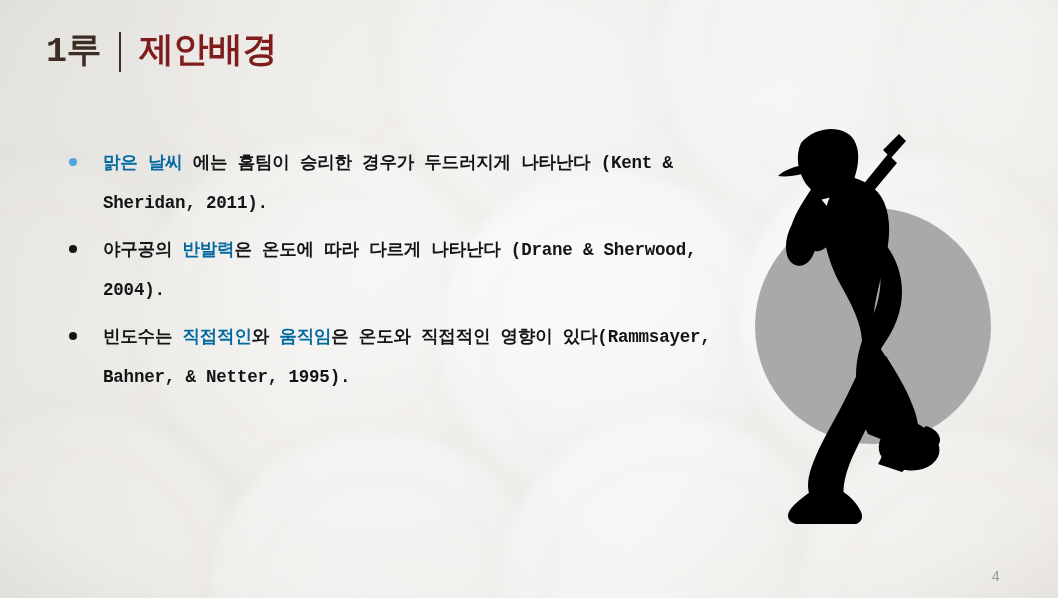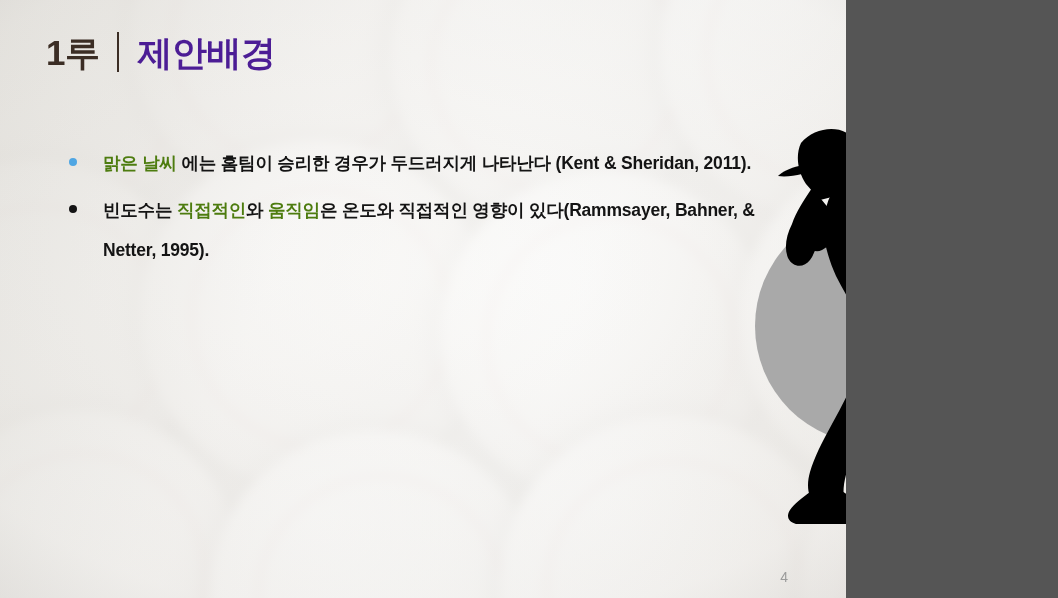--- a/index.html
+++ b/index.html
@@ -2,25 +2,25 @@
 <html><head>
 <meta charset="utf-8">
 <style>
   html, body {
     margin: 0;
     padding: 0;
     background: #555;
   }
   .slide {
     position: relative;
-    width: 846px;
+    width: 1058px;
     height: 598px;
     overflow: hidden;
     background: #dedad4;
-    font-family: Liberation Sans, sans-serif;
+    font-family: Liberation Mono, monospace;
   }
 
   
   .bg-photo {
     position: absolute;
     inset: -40px;
     overflow: hidden;
     filter: blur(6px);
   }
   .ball {
@@ -70,21 +70,21 @@
     line-height: 1;
   }
   .title-div {
     width: 2px;
     height: 40px;
     background: #3b2d24;
   }
   .title-main {
     font-size: 35px;
     font-weight: bold;
-    color: #4c1d95;
+    color: #7f1d1d;
     letter-spacing: -0.5px;
     line-height: 1;
   }
 
   
   .gray-circle {
     position: absolute;
     left: 755px;
     top: 208px;
     width: 236px;
@@ -124,21 +124,21 @@
   .bullet .dot {
     position: absolute;
     left: 9px;
     top: 15px;
     width: 8px;
     height: 8px;
     border-radius: 50%;
     background: #141414;
   }
   .bullet.blue-dot .dot { background: #4fa6e3; }
-  .hl { color: #4d7c0f; }
+  .hl { color: #0369a1; }
 
   
   .page-num {
     position: absolute;
     right: 58px;
     bottom: 13px;
     font-size: 14px;
     color: #9b9b9b;
     z-index: 6;
   }
@@ -248,18 +248,19 @@
                C134 380 124 374 120 366
                C116 356 122 344 132 336 Z" fill="#000"></path>
 
       <path d="M166 338 C174 340 180 346 180 352 C180 358 174 360 168 358
                C162 356 158 350 160 344 Z" fill="#000"></path>
     </svg>
   </div>
 
   <div class="bullets">
       <div class="bullet blue-dot"><span class="dot" style="background: rgb(79, 166, 227);"></span><span class="hl">맑은 날씨</span><span> 에는 홈팀이 승리한 경우가 두드러지게 나타난다 (Kent &amp; Sheridan, 2011).</span></div>
+      <div class="bullet"><span class="dot" style="background: rgb(20, 20, 20);"></span><span>야구공의 </span><span class="hl">반발력</span><span>은 온도에 따라 다르게 나타난다 (Drane &amp; Sherwood, 2004).</span></div>
       <div class="bullet"><span class="dot" style="background: rgb(20, 20, 20);"></span><span>빈도수는 </span><span class="hl">직접적인</span><span>와 </span><span class="hl">움직임</span><span>은 온도와 직접적인 영향이 있다(Rammsayer, Bahner, &amp; Netter, 1995).</span></div>
     </div>
 
   <div class="page-num">4</div>
 
 </div>
 
 </body></html>

